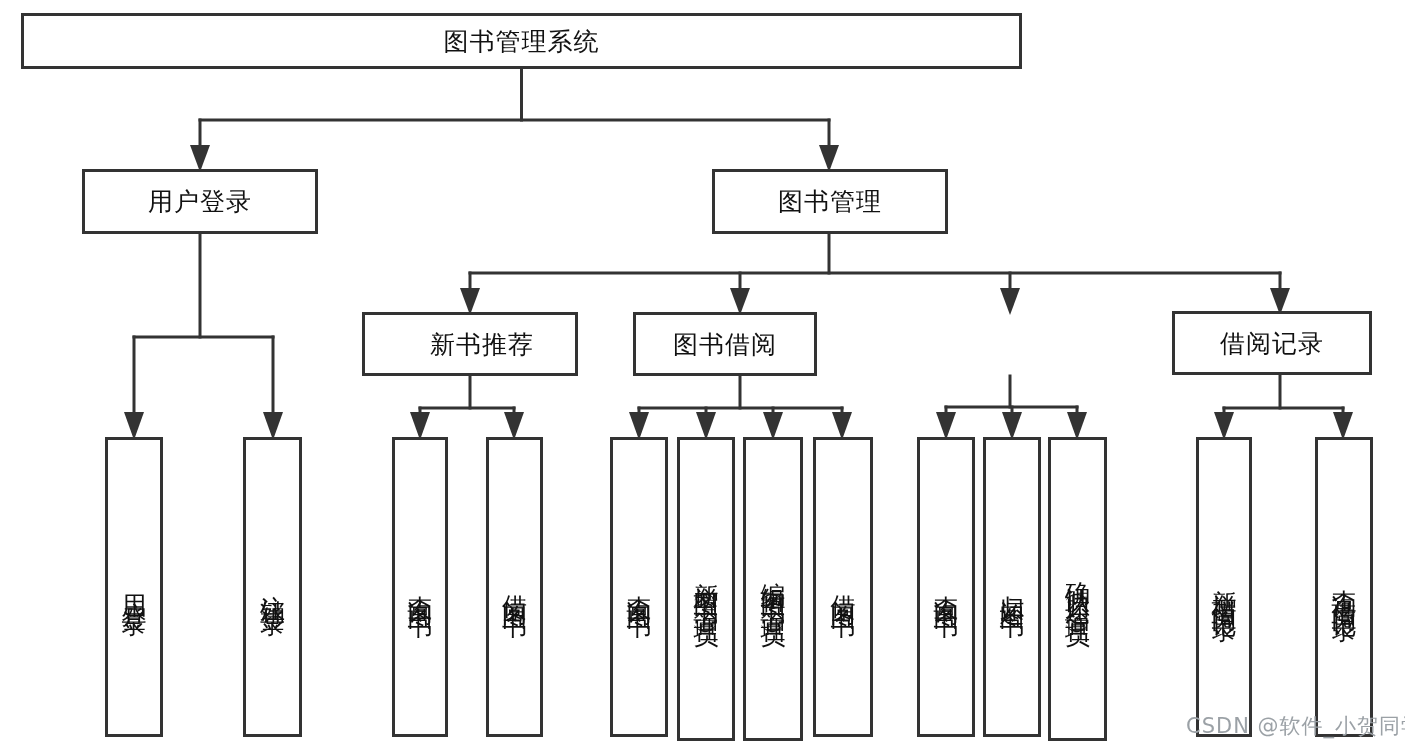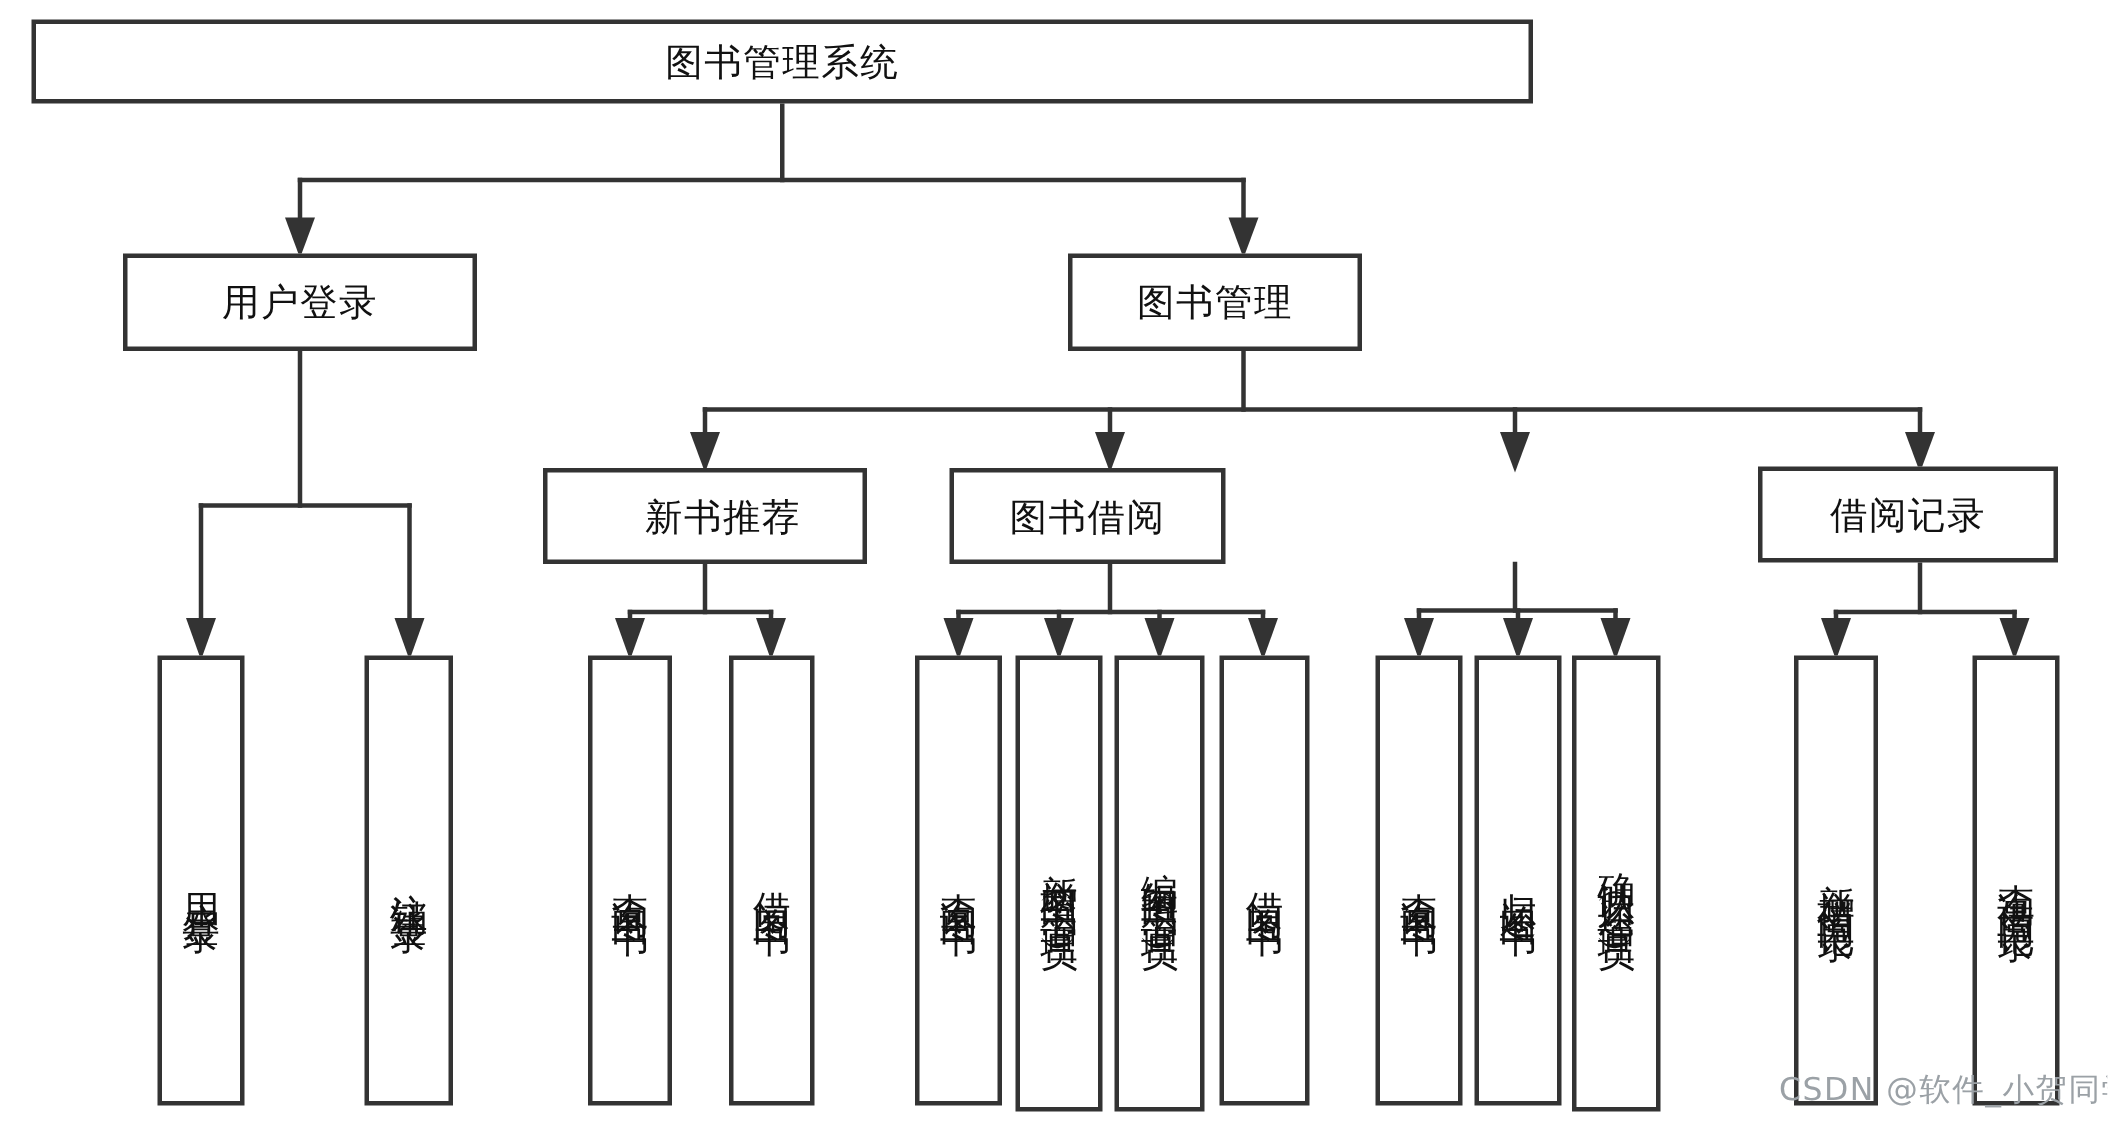--- a/index.html
+++ b/index.html
@@ -51,21 +51,21 @@
     top: 712px;
     font-size: 21px;
     letter-spacing: 1px;
     color: #9ba1a6;
     white-space: nowrap;
   }
 
   
   #n-root        { left: 21px;   top: 13px;  width: 1001px; height: 56px; }
   #n-user-login  { left: 82px;   top: 169px; width: 236px;  height: 65px; }
-  #n-book-mgmt   { left: 712px;  top: 169px; width: 196px;  height: 65px; }
+  #n-book-mgmt   { left: 712px;  top: 169px; width: 236px;  height: 65px; }
   #n-new-books   { left: 362px;  top: 312px; width: 216px;  height: 64px; padding-left: 24px; }
   #n-book-borrow { left: 633px;  top: 312px; width: 184px;  height: 64px; }
   #n-cur-borrow  { left: 903px;  top: 311px; width: 214px;  height: 65px; }
   #n-records     { left: 1172px; top: 311px; width: 200px;  height: 64px; }
 
   #l-user-login  { left: 105px;  top: 437px; width: 58px; height: 300px; }
   #l-logout      { left: 243px;  top: 437px; width: 59px; height: 300px; }
   #l-nb-query    { left: 392px;  top: 437px; width: 56px; height: 300px; }
   #l-nb-borrow   { left: 486px;  top: 437px; width: 57px; height: 300px; }
   #l-bb-query    { left: 610px;  top: 437px; width: 58px; height: 300px; }

